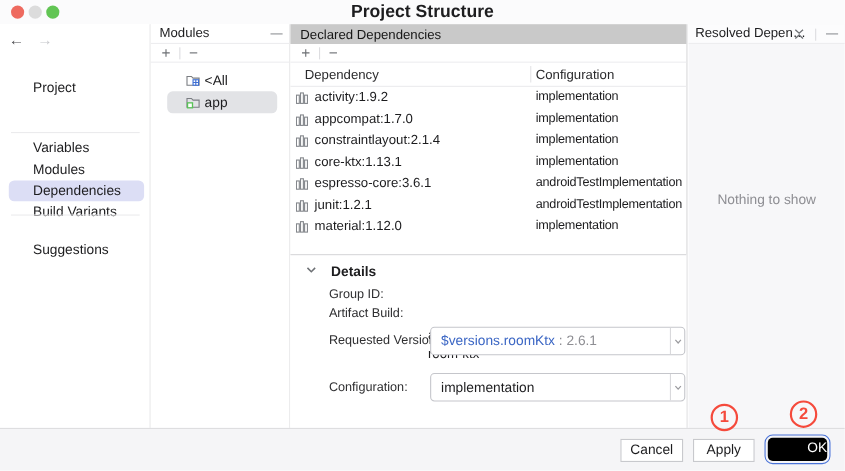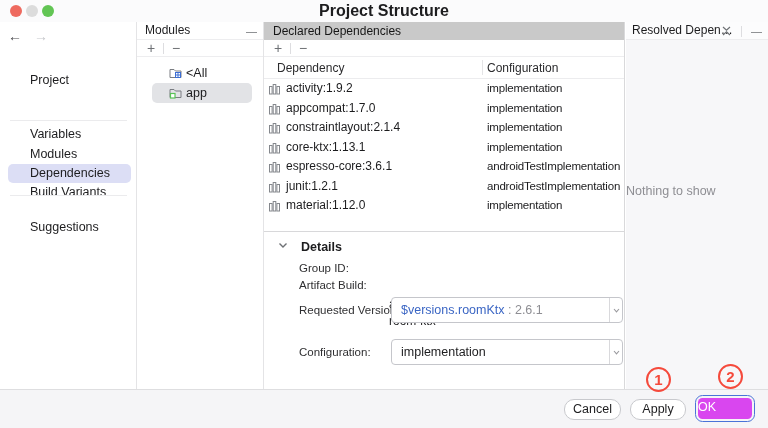--- a/index.html
+++ b/index.html
@@ -75,34 +75,34 @@
   .combo { position:absolute; left:127px; width:232px; height:26px; background:#fff;
            border:1px solid #c5c6cb; border-radius:4px; }
   .combo-text { position:absolute; left:9px; top:0; line-height:24px; font-size:12.5px; color:#1d1d1f; white-space:nowrap; }
   .combo-var { color:#3b66c4; }
   .combo-suffix { color:#8e8e93; }
   .combo-arrow { position:absolute; right:0; top:0; bottom:0; width:13px; border-left:1px solid #d9d9dc;
                  display:flex; align-items:center; justify-content:center; }
 
   
   .resolved-panel .panel-head { padding:0 6px; background:#fcfcfd; }
-  .empty-text { position:absolute; top:162px; left:0; right:0; text-align:left;
+  .empty-text { position:absolute; top:152px; left:0; right:0; text-align:center;
                 font-size:12.5px; color:#8e8e93; }
 
   
   .footer { position:absolute; left:0; right:0; top:389px; height:39px; background:#f5f5f7;
             border-top:1px solid #dedee0; }
   .btn { position:absolute; top:9px; height:21px; line-height:19px; text-align:center;
-         font-size:12.5px; color:#1d1d1f; background:#fff; border:1px solid #c8c9cd; border-radius:10px; }
+         font-size:12.5px; color:#1d1d1f; background:#fff; border:1px solid #c8c9cd; border-radius:0; }
   .btn-cancel { left:564px; width:57px; }
   .btn-apply { left:630px; width:56px; }
   .ok-ring { position:absolute; left:695px; top:5px; width:60px; height:27px;
              border:1.5px solid #4a73d8; border-radius:7.5px; }
-  .btn-ok { position:absolute; inset:2px; background:#d946ef; border-radius:4.5px; color:#fff;
-            font-size:12.5px; line-height:19px; text-align:left; }
+  .btn-ok { position:absolute; inset:2px; background:#000000; border-radius:4.5px; color:#fff;
+            font-size:12.5px; line-height:19px; text-align:right; }
 
   
   .badge { position:absolute; width:25px; height:25px; border:2px solid #f54a3c; border-radius:50%;
            color:#f54a3c; font-size:15px; font-weight:700; display:flex; align-items:center;
            justify-content:center; z-index:10; background:transparent; }
   .badge-apply { left:646px; top:367px; }
   .badge-ok { left:718px; top:364px; }
 
   svg { display:block; }
 </style>

